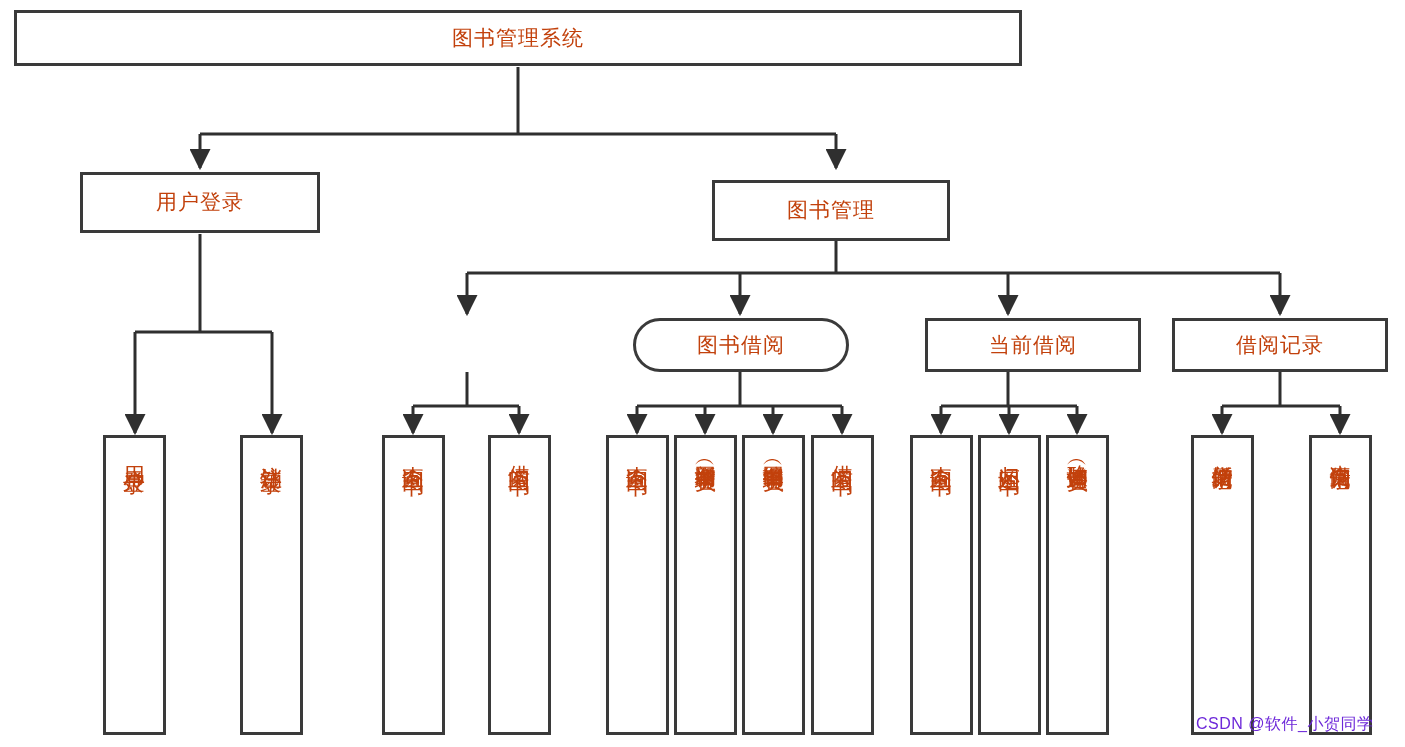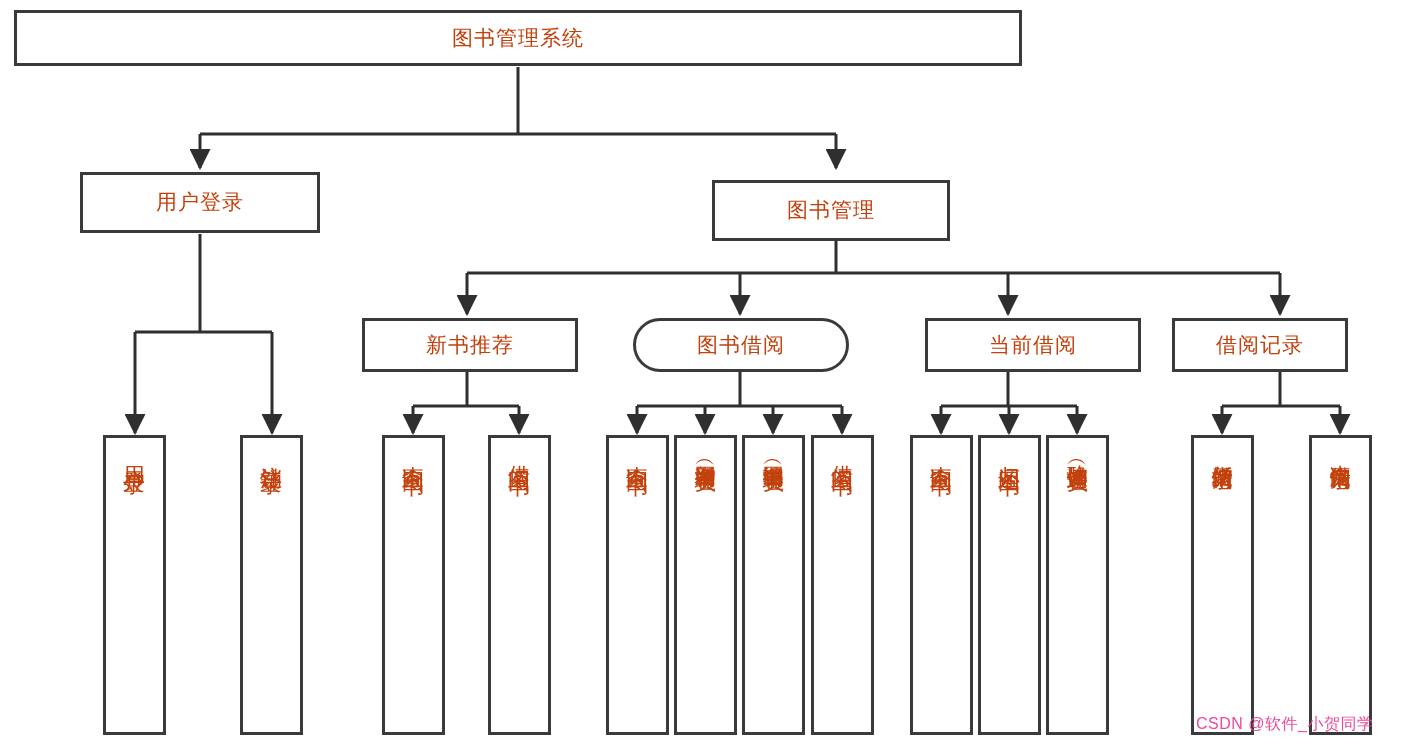--- a/index.html
+++ b/index.html
@@ -61,21 +61,21 @@
     letter-spacing: 3px;
     white-space: nowrap;
   }
   .node.leaf.tall .node-label {
     font-size: 21px;
     letter-spacing: 1px;
   }
   .watermark {
     position: absolute;
     font-size: 16px;
-    color: #ec4899;
+    color: #6d28d9;
     letter-spacing: 0.5px;
     white-space: nowrap;
     z-index: 5;
   }
 </style>
 </head>
 <body>
 
 <div id="canvas">
 
@@ -137,33 +137,30 @@
   </div>
 
   <div class="node" style="left:80px; top:172px; width:240px; height:61px;">
     <span class="node-label">用户登录</span>
   </div>
 
   <div class="node" style="left:712px; top:172px; width:238px; height:61px;margin-top:8px;">
     <span class="node-label">图书管理</span>
   </div>
 
-  <div class="node" style="left:362px; top:318px; width:216px; height:54px;">
-    <span class="node-label">新书推荐</span>
-  </div>
 
   <div class="node" style="left:633px; top:318px; width:216px; height:54px;border-radius:27px;">
     <span class="node-label">图书借阅</span>
   </div>
 
   <div class="node" style="left:925px; top:318px; width:216px; height:54px;">
     <span class="node-label">当前借阅</span>
   </div>
 
-  <div class="node" style="left:1172px; top:318px; width:176px; height:54px;">
+  <div class="node" style="left:1172px; top:318px; width:216px; height:54px;">
     <span class="node-label">借阅记录</span>
   </div>
 
   <div class="node leaf" style="left:103px; top:435px; width:63px; height:300px;">
     <span class="node-label">用户登录</span>
   </div>
 
   <div class="node leaf" style="left:240px; top:435px; width:63px; height:300px;">
     <span class="node-label">注销登录</span>
   </div>

